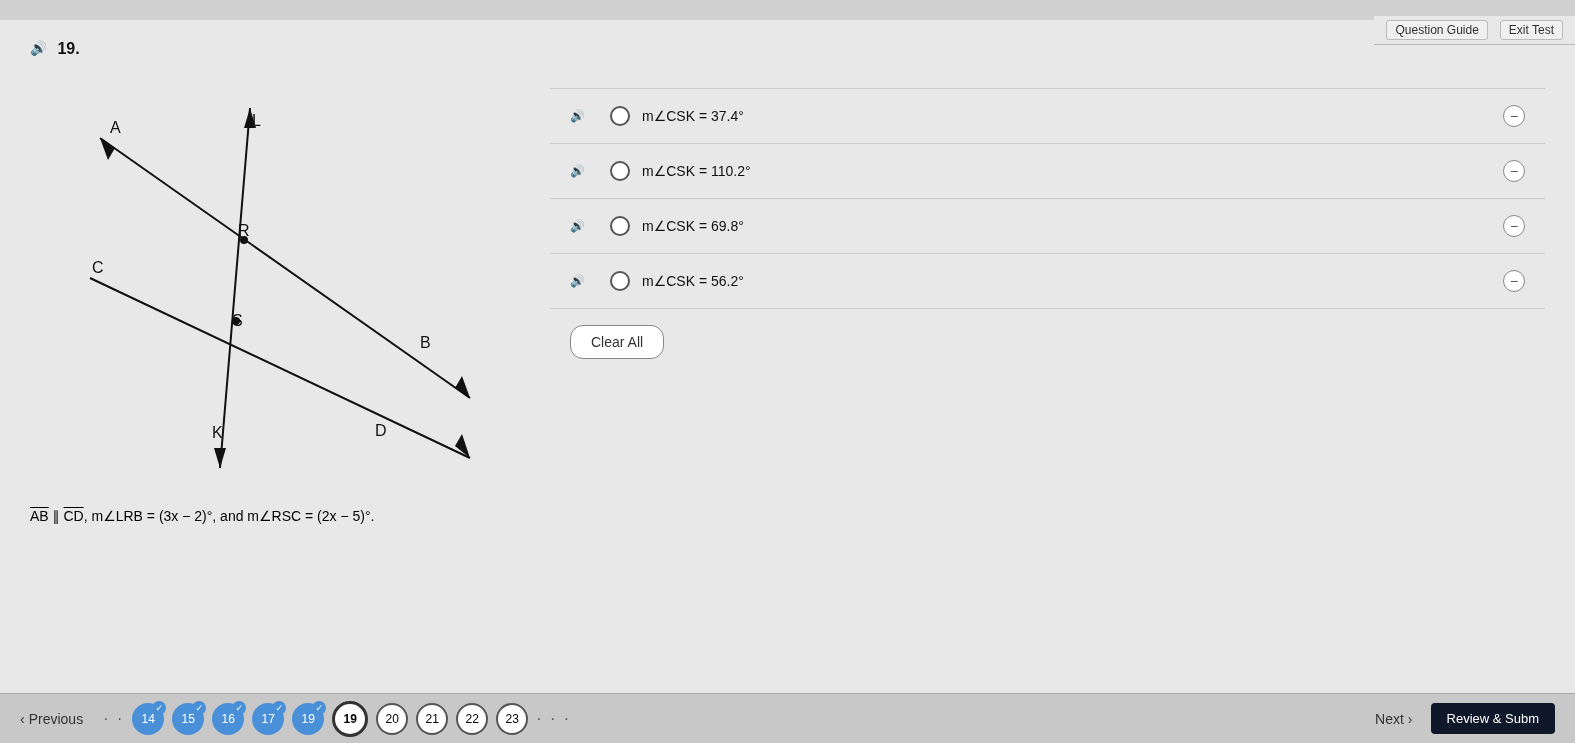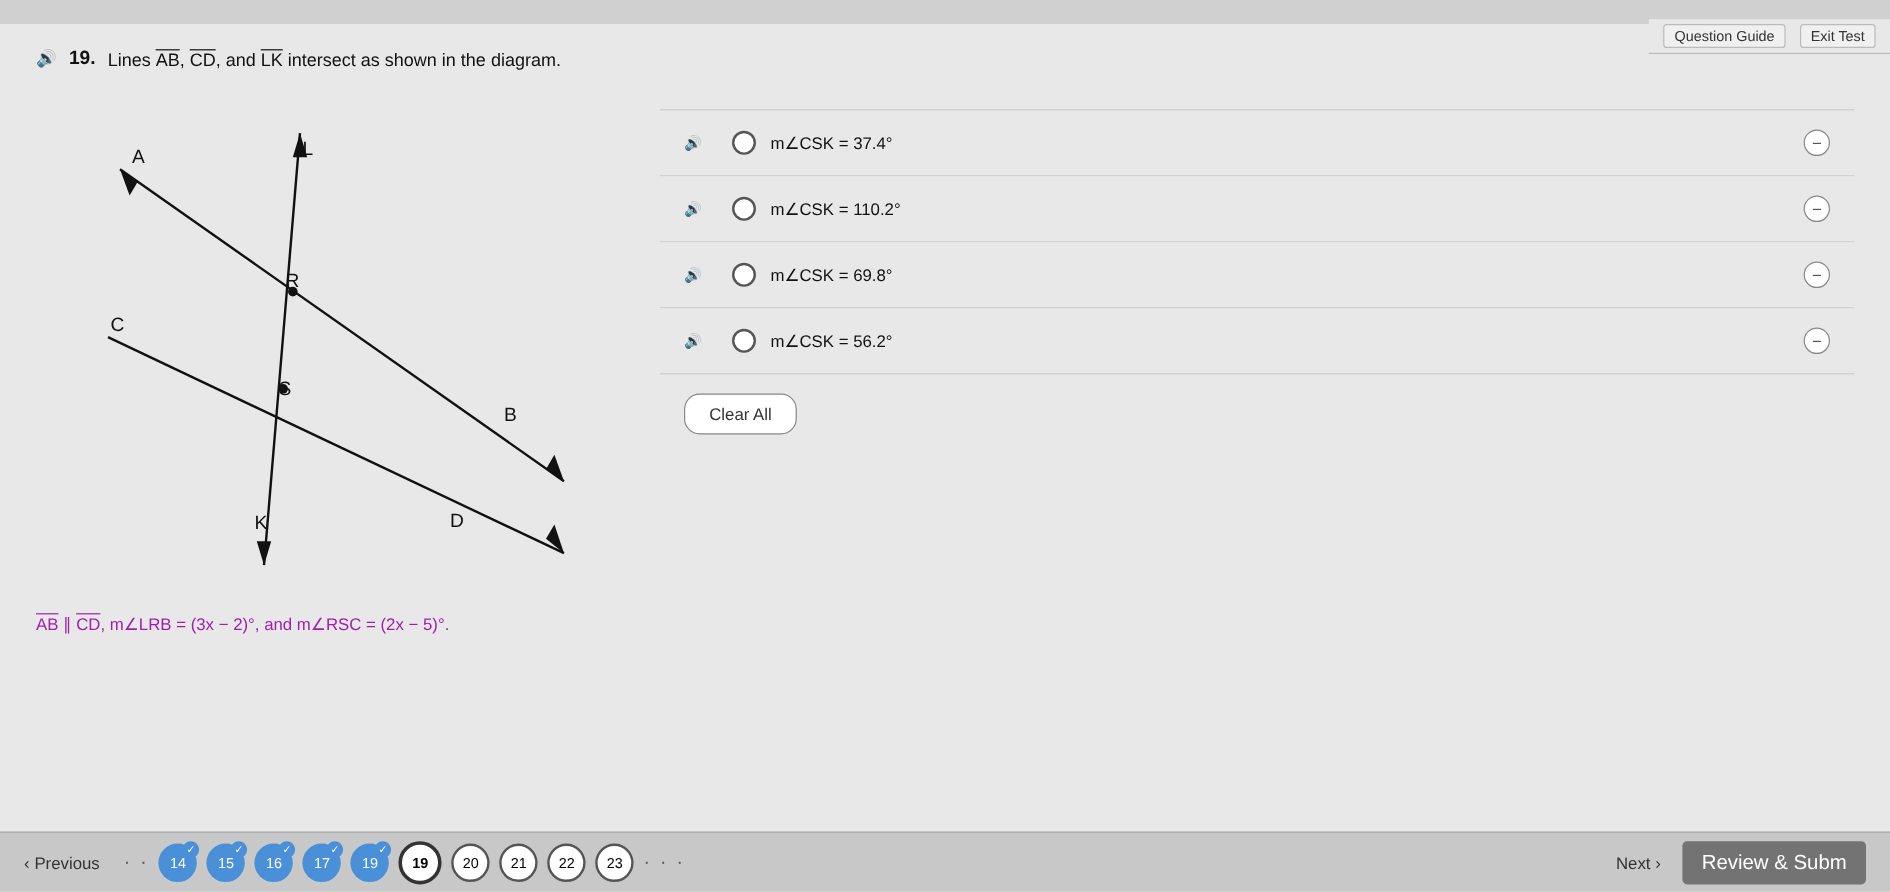--- a/index.html
+++ b/index.html
@@ -141,21 +141,21 @@
       font-size: 14px;
       color: #333;
       cursor: pointer;
       border-radius: 13px;
     }
 
     
     .given-info {
       margin-top: 20px;
       font-size: 14px;
-      color: #a21caf;
+      color: #000000;
       line-height: 2;
     }
 
     
     .bottom-nav {
       position: absolute;
       bottom: 0; left: 0; right: 0;
       height: 50px;
       background: #c8c8c8;
       display: flex;
@@ -218,26 +218,26 @@
     .nav-next {
       font-size: 14px;
       color: #333;
       cursor: pointer;
       display: flex;
       align-items: center;
       gap: 4px;
       margin-left: auto;
     }
     .review-submit-btn {
-      background: #737373;
+      background: #0f172a;
       color: white;
       padding: 8px 16px;
       border: none;
       border-radius: 4px;
-      font-size: 17px;
+      font-size: 13px;
       cursor: pointer;
       margin-left: 10px;
     }
 
     
     .flag-icon {
       position: absolute;
       top: 25px;
       right: 10px;
       font-size: 18px;
@@ -253,23 +253,20 @@
   <button class="top-bar-btn">Exit Test</button>
 </div>
 
 <div class="flag-icon">⚑</div>
 
 <div class="main-content">
 
   <div class="question-header">
     <span style="font-size:14px; color:#555; cursor:pointer;">🔊</span>
     <span class="question-number">19.</span>
-    <span class="question-text">
-      Lines&nbsp;<span class="overline">AB</span>,&nbsp;<span class="overline">CD</span>,&nbsp;and&nbsp;<span class="overline">LK</span>&nbsp;intersect as shown in the diagram.
-    </span>
   </div>
 
   <div class="diagram-answer-area">
 
     <div class="diagram-container">
       <svg width="460" height="400" viewBox="0 0 460 400">
 
         <line x1="220" y1="30" x2="190" y2="390" stroke="#111" stroke-width="2"></line>
 
         <polygon points="220,30 214,50 226,50" fill="#111"></polygon>

